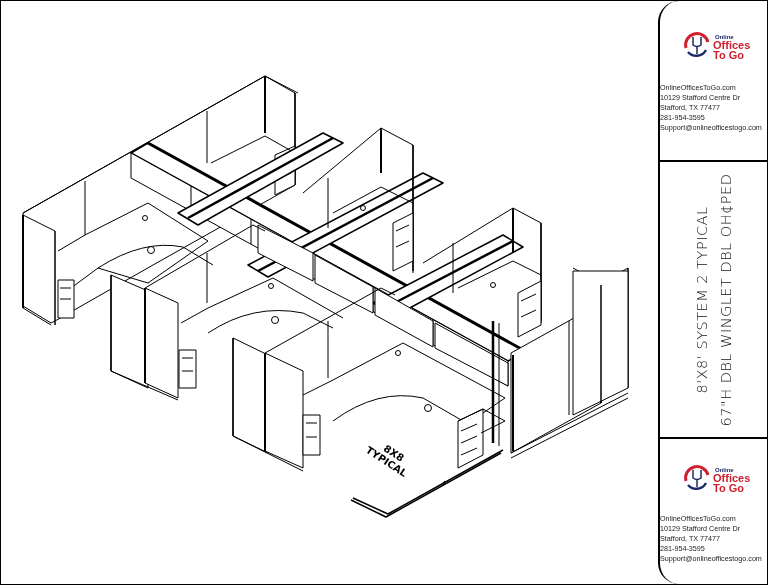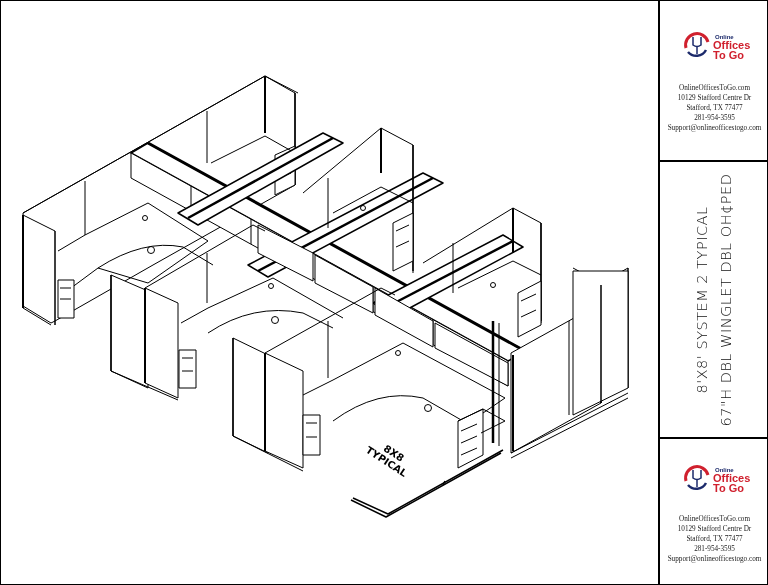--- a/index.html
+++ b/index.html
@@ -1,28 +1,28 @@
 <!DOCTYPE html>
 <html><head>
 <meta charset="utf-8">
 <style>
   html, body { margin: 0; padding: 0; background: #ffffff; }
   body { width: 768px; height: 585px; position: relative; overflow: hidden; font-family: "Liberation Sans", sans-serif; }
   .sheet { position: absolute; left: 0; top: 0; width: 766px; height: 583px; border: 1px solid #000; }
   .drawing { position: absolute; left: 2px; top: 2px; width: 654px; height: 580px; }
-  .titleblock { position: absolute; left: 657px; top: 0; width: 109px; height: 583px; border-left: 2px solid #000; }
+  .titleblock { position: absolute; left: 657px; top: 0; width: 109px; height: 583px; border-left: 2px solid #000; border-radius: 21px; }
   .tb-section { position: absolute; left: 0; width: 109px; }
   .tb-top { top: 0; height: 159px; border-bottom: 2px solid #000; }
   .tb-mid { top: 161px; height: 275px; border-bottom: 2px solid #000; }
   .tb-bot { top: 438px; height: 145px; }
   .logo { position: absolute; left: 20px; width: 80px; height: 40px; }
   .logo svg { position: absolute; left: 0; top: 0; }
   .logo .online { position: absolute; left: 35px; top: 6px; font-size: 6px; font-weight: bold; color: #1c2a6b; }
   .logo .brand { position: absolute; left: 33px; top: 12px; font-size: 11px; font-weight: bold; color: #d0202e; line-height: 10px; }
-  .contact { position: absolute; left: 0; width: 109px; text-align: center; font-family: Liberation Serif, serif; font-size: 7.2px; line-height: 10px; color: #222; }
+  .contact { position: absolute; left: 0; width: 109px; font-family: Liberation Sans, sans-serif; font-size: 7.2px; line-height: 10px; color: #222; }
   .contact div { white-space: nowrap; }
   .vert-title { position: absolute; left: 54px; top: 138px; transform: translate(-50%, -50%) rotate(-90deg); white-space: nowrap; font-family: "DejaVu Sans", sans-serif; font-size: 14.5px; letter-spacing: 0.5px; color: #111; line-height: 24px; text-align: center; font-weight: 300; }
   .label-typ { position: absolute; font-family: "DejaVu Sans", sans-serif; font-weight: bold; font-size: 10px; color: #000; transform: rotate(33deg); transform-origin: left top; line-height: 11px; }
 </style>
 </head>
 <body>
 
 <div class="sheet">
 
   <div class="drawing">

